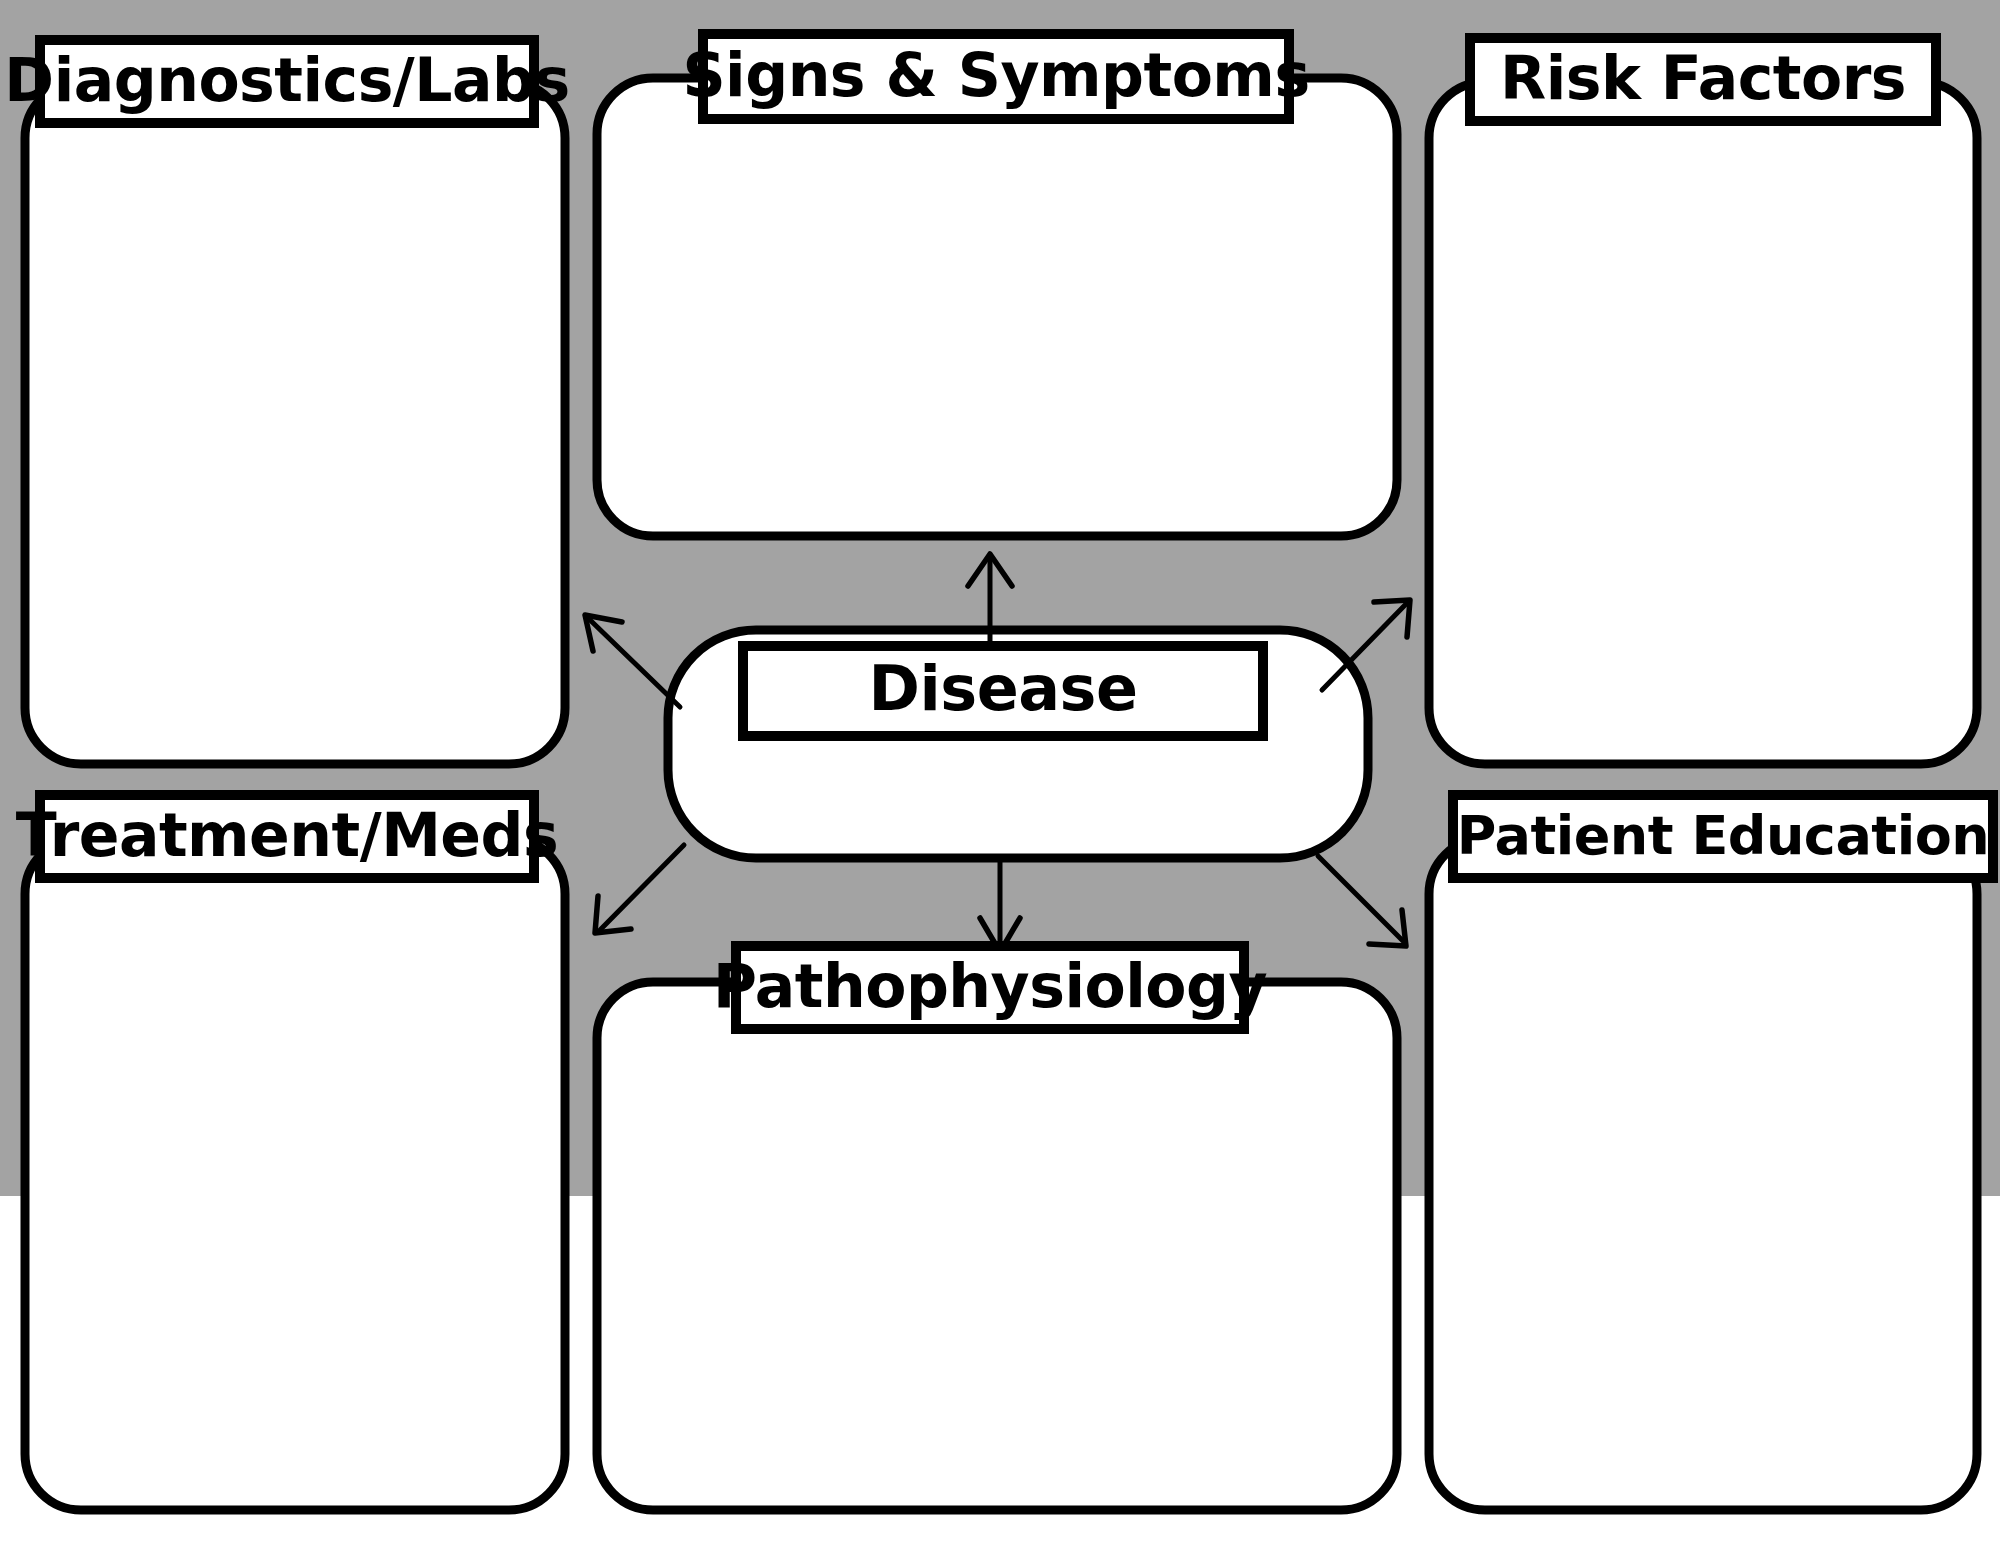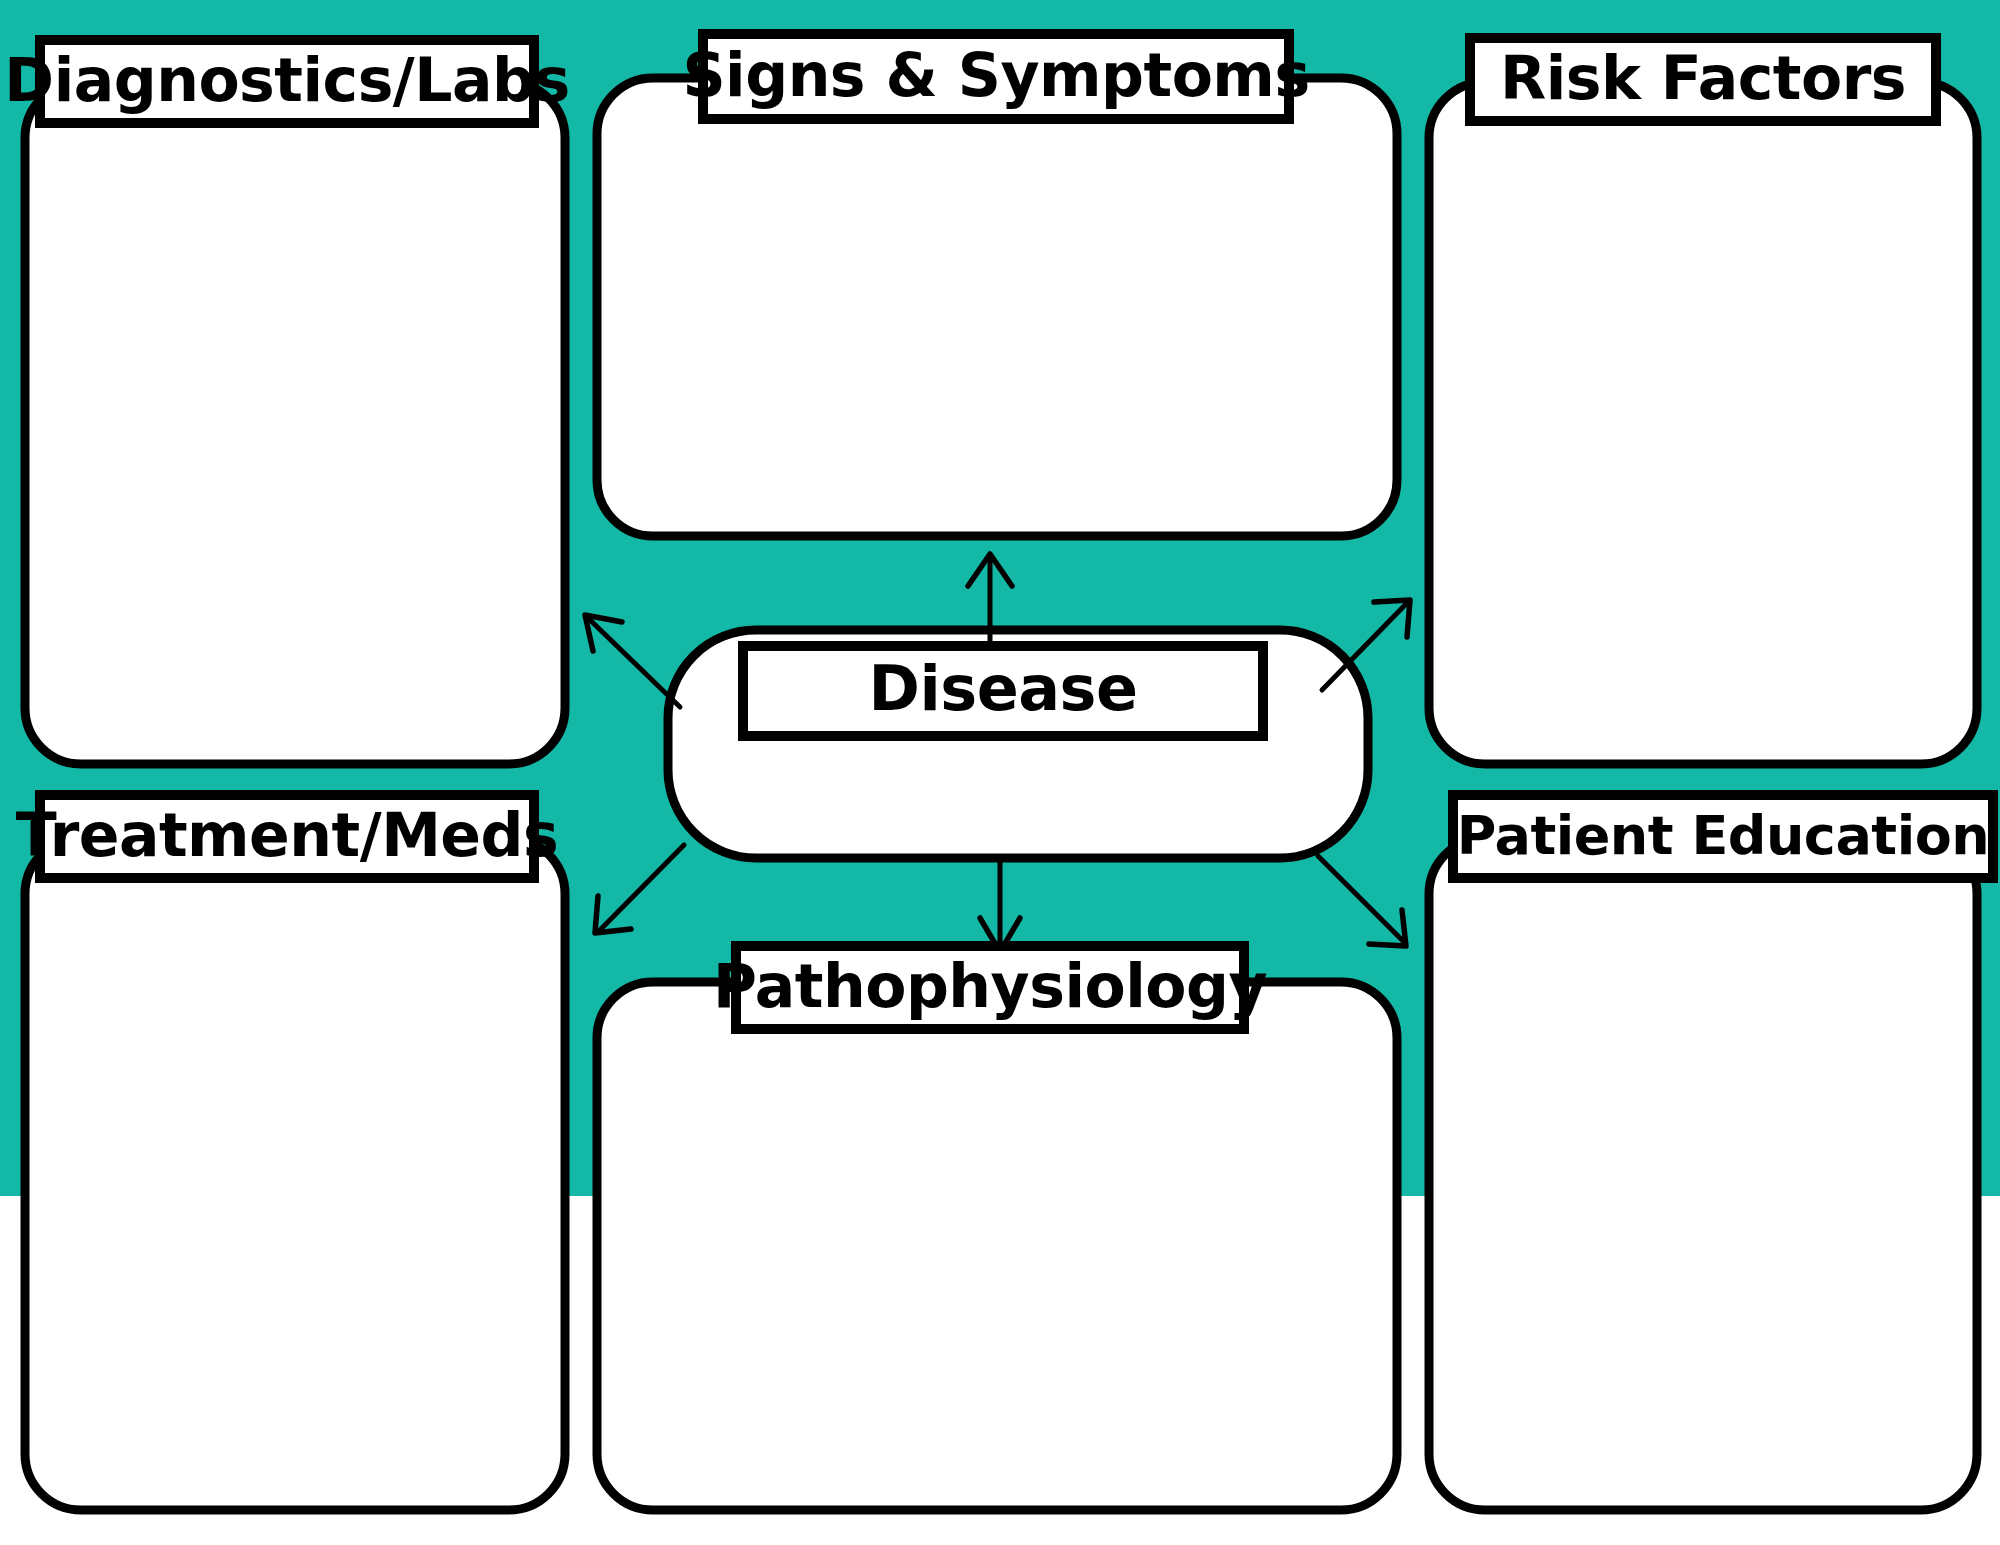--- a/index.html
+++ b/index.html
@@ -8,21 +8,21 @@
     padding: 0;
     background: #ffffff;
     width: 2000px;
     height: 1545px;
     overflow: hidden;
   }
   #canvas-wrap {
     position: relative;
     width: 2000px;
     height: 1196px;
-    background: #14b8a6;
+    background: #a3a3a3;
   }
   svg#map {
     display: block;
     width: 2000px;
     height: 1545px;
   }
   .node-shape {
     fill: #ffffff;
     stroke: #000000;
     stroke-width: 9;

